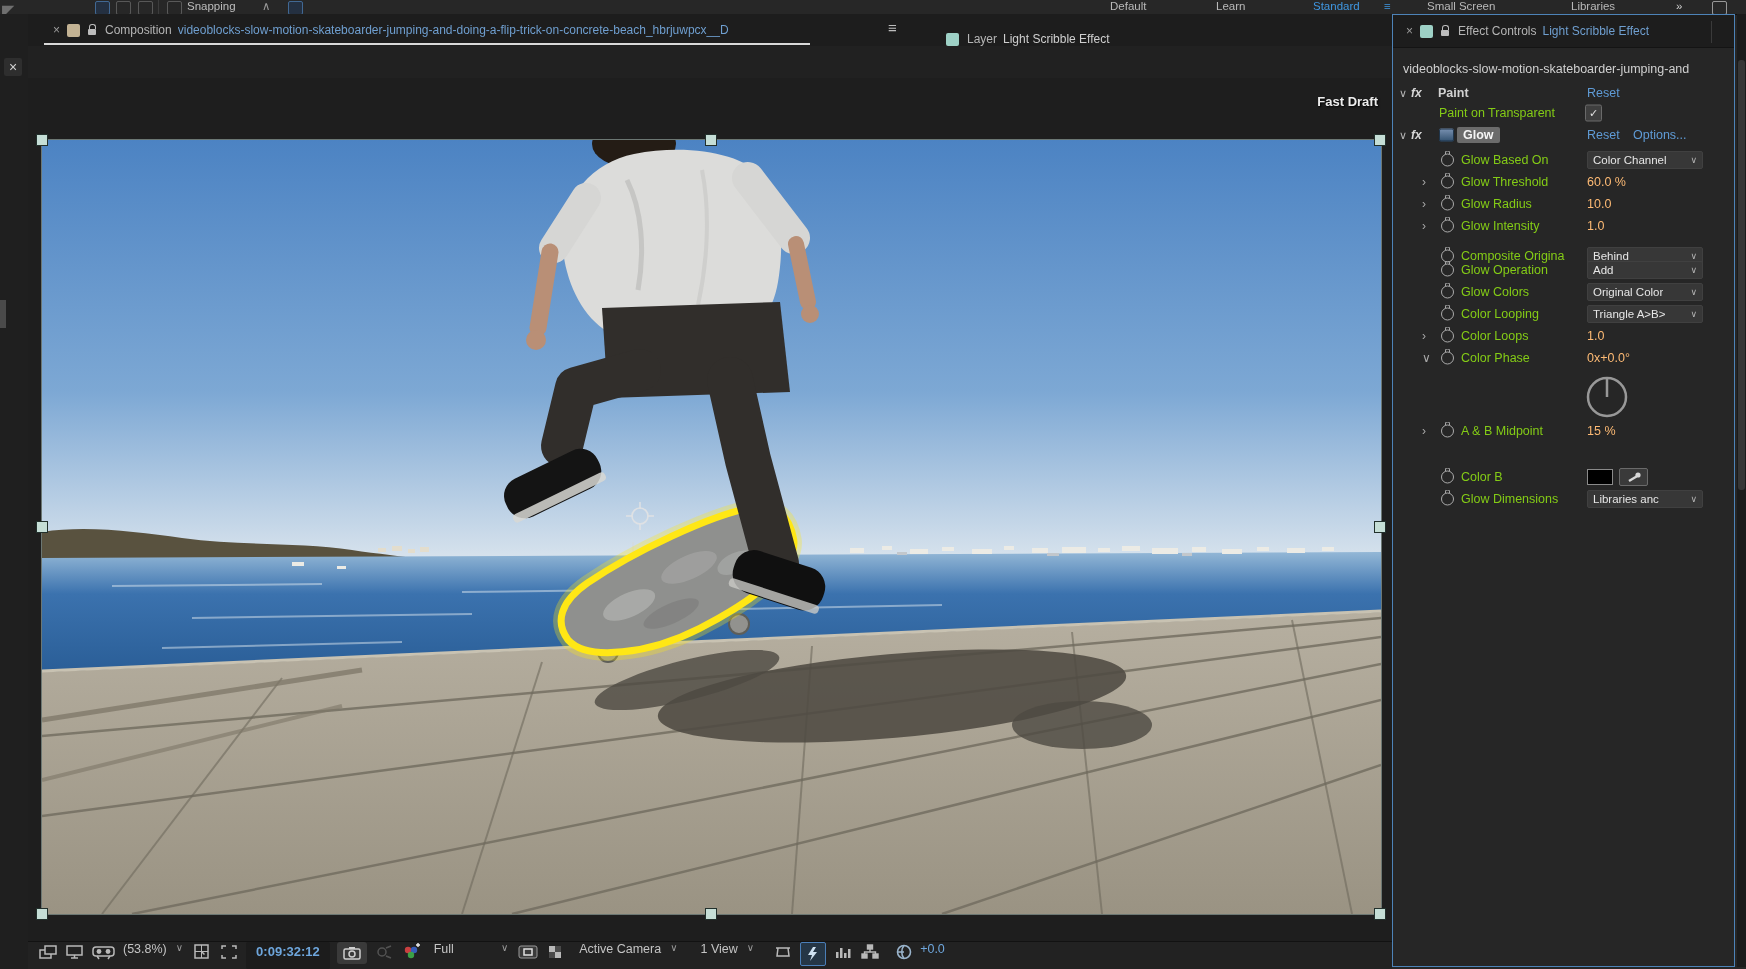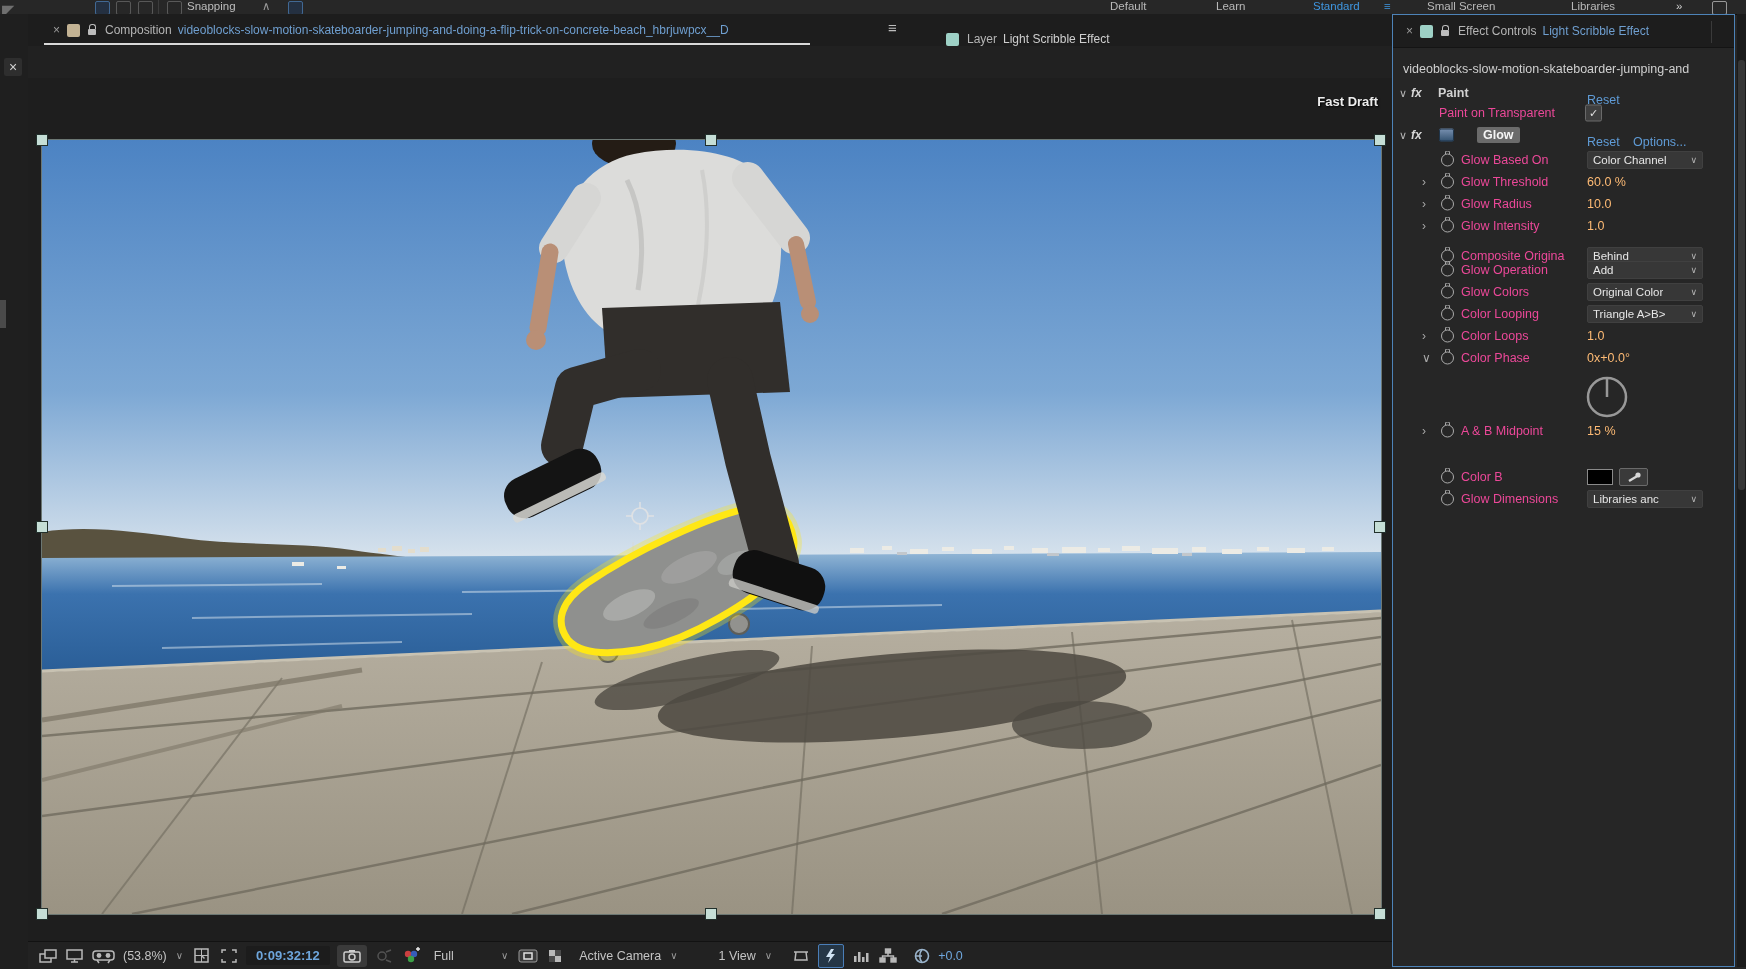--- a/index.html
+++ b/index.html
@@ -35,21 +35,21 @@
   #bcbar{left:28px;top:46px;width:1364px;height:32px;background:#212121;border-bottom:1px solid #141414;}
   #bcfield{left:106px;top:51px;width:672px;height:21px;background:#161616;border:1px solid #0b0b0b;
            font-size:11.5px;color:#6f9fd0;line-height:21px;padding:0 8px;}
   #viewer{left:28px;top:78px;width:1364px;height:863px;background:#1e1e1e;}
   #fastdraft{left:1250px;top:94px;width:128px;text-align:right;font-size:13px;font-weight:bold;color:#ededed;
              text-shadow:1px 1px 2px #000;}
   #frame{left:42px;top:140px;width:1339px;height:774px;outline:1px solid rgba(205,228,219,.45);}
   .handle{position:absolute;width:12px;height:12px;background:#c5ded6;border:1px solid #22302c;box-sizing:border-box;}
   
   #vtoolbar{left:28px;top:941px;width:1364px;height:28px;background:#222;border-top:1px solid #121212;
-            display:flex;align-items:center;gap:7px;padding-left:10px;box-sizing:border-box;}
+            display:flex;gap:7px;padding-left:10px;box-sizing:border-box;}
   .vt-ic{display:inline-flex;align-items:center;justify-content:center;height:20px;}
   .vt-txt{font-size:12.5px;color:#c4c4c4;}
   .vt-chev{font-size:10px;color:#9a9a9a;margin:0 2px;}
   #timecode{background:#1c1c1c;border-radius:2px;padding:2px 10px;color:#6ea6dc;font-size:13px;font-weight:bold;}
   #cam-box{background:#3a3a3a;border-radius:3px;padding:1px 5px;}
   #fastprev{border:1px solid #4a7eb8;background:#253646;border-radius:2px;padding:1px 3px;}
   #exposure-val{color:#6ea6dc;font-size:12.5px;}
   
   #ecpanel{left:1392px;top:14px;width:343px;height:953px;background:#262626;border:1px solid #4d83b8;box-sizing:border-box;}
   #ectabbar{position:absolute;left:0;top:0;width:100%;height:33px;background:#1d1d1d;border-bottom:1px solid #141414;
@@ -57,34 +57,34 @@
   #ectab-sep{position:absolute;left:318px;top:6px;width:1px;height:22px;background:#3a3a3a;}
   #ec-layername{position:absolute;left:10px;top:47px;width:330px;font-size:12.5px;color:#d0d0d0;}
   .erow{position:absolute;left:0;width:341px;height:20px;}
   .erow > *{position:absolute;top:50%;transform:translateY(-50%);}
   .caret{left:6px;font-size:11px;color:#b5b5b5;}
   .fx{left:18px;font-size:12px;font-style:italic;font-weight:bold;color:#d8d8d8;}
   .exp{left:29px;font-size:12px;color:#a8a8a8;}
   .sw{left:48px;width:11px;height:11px;border:1.5px solid #ababab;border-radius:50%;}
   .sw::before{content:'';position:absolute;top:-4px;left:2.5px;width:3px;height:3px;
               border:1.5px solid #ababab;border-bottom:none;border-radius:2px 2px 0 0;}
-  .elabel{left:68px;font-size:12.5px;color:#ec4899;white-space:nowrap;max-width:125px;overflow:hidden;}
+  .elabel{left:68px;font-size:12.5px;color:#84cc16;white-space:nowrap;max-width:125px;overflow:hidden;}
   .elabel.top{left:45px;max-width:140px;color:#d2d2d2;}
   .eval{left:194px;font-size:12.5px;color:#fdba74;white-space:nowrap;}
-  .elink{font-size:12.5px;color:#5f9bd6;margin-top:7px;}
+  .elink{font-size:12.5px;color:#5f9bd6;}
   .dd{left:194px;width:116px;height:18px;background:#373737;border:1px solid #404040;border-radius:2px;
       display:flex;align-items:center;justify-content:space-between;padding:0 5px;box-sizing:border-box;}
   .dd-val{font-size:11.5px;color:#e6e6e6;white-space:nowrap;overflow:hidden;max-width:92px;}
   .dd-chev{font-size:9px;color:#b5b5b5;}
   .chk{left:192px;width:15px;height:15px;background:#3f3f3f;border:1px solid #6a6a6a;border-radius:2px;
        color:#e2e2e2;font-size:11px;text-align:center;line-height:14px;}
   .cswatch{left:194px;width:26px;height:16px;border:1px solid #8a8a8a;box-sizing:border-box;}
   .dropbox{left:226px;width:27px;height:16px;background:#3a3a3a;border:1px solid #6a6a6a;border-radius:2px;
            display:flex;align-items:center;justify-content:center;}
-  .glowchip{left:64px;background:#6b6b6b;color:#f5f5f5;font-size:12.5px;font-weight:bold;padding:1px 6px;border-radius:2px;margin-left:20px;}
+  .glowchip{left:64px;background:#6b6b6b;color:#f5f5f5;font-size:12.5px;font-weight:bold;padding:1px 6px;border-radius:2px;}
   .fxicon{left:46px;width:15px;height:13px;border-radius:2px;background:linear-gradient(#7a92b2,#31506e);
           box-shadow:inset 0 0 0 1px #20354a;}
   #ecdial{position:absolute;left:190px;top:358px;}
   #scrolllane{left:1737px;top:14px;width:9px;height:953px;background:#1b1b1b;}
   #scrollthumb{left:1738px;top:60px;width:7px;height:430px;background:#363636;border-radius:3px;}
   #ec-empty{position:absolute;left:0;top:496px;width:341px;height:455px;background:#262626;}
 </style>
 </head>
 <body>
 
@@ -357,21 +357,21 @@
     <span class="vt-ic">
       <svg width="20" height="18">
           <rect x="3" y="3" width="6" height="6" fill="#b9b9b9"></rect>
           <rect x="9" y="9" width="6" height="6" fill="#b9b9b9"></rect>
           <rect x="9" y="3" width="6" height="6" fill="#4a4a4a"></rect>
           <rect x="3" y="9" width="6" height="6" fill="#4a4a4a"></rect>
         </svg>
       </span>
     <span class="vt-txt" style="margin-left:6px;">Active Camera</span>
     <span class="vt-chev">∨</span>
-    <span class="vt-txt" style="margin-left:32px;">1 View</span>
+    <span class="vt-txt" style="margin-left:14px;">1 View</span>
     <span class="vt-chev">∨</span>
     <span class="vt-ic" style="margin-left:10px;">
       <svg width="20" height="18" stroke="#b9b9b9" stroke-width="1.5" fill="none">
           <path d="M3,5 H17 M5,5 L4,13 H16 L15,5"></path>
         </svg>
       </span>
     <span id="fastprev" class="vt-ic">
       <svg width="18" height="16">
           <polygon points="9,1 4,9 8,9 6,15 13,6 9,6 12,1" fill="#cfe2f2"></polygon>
         </svg>

